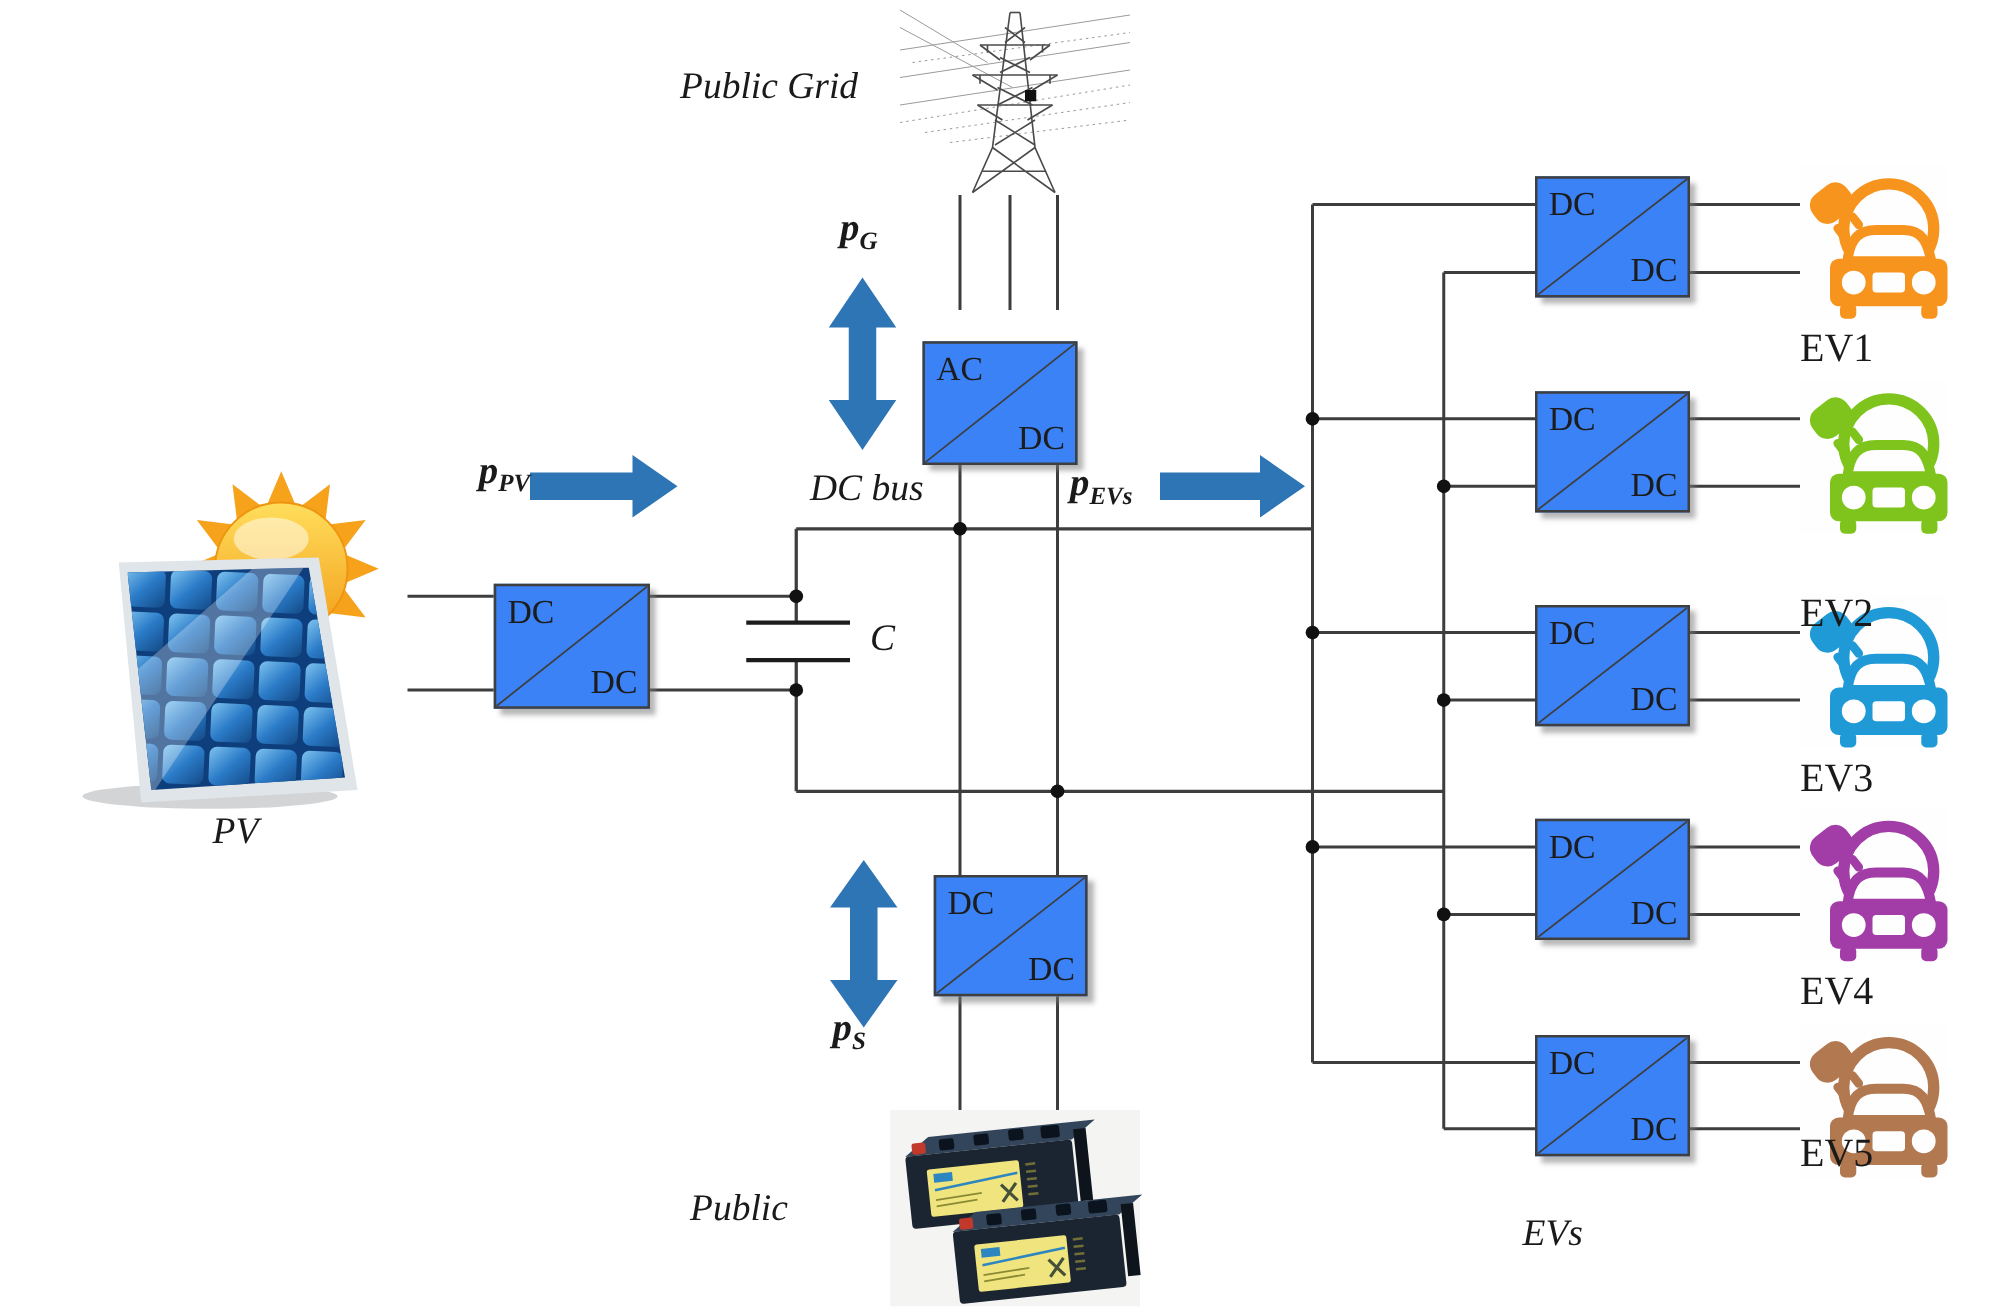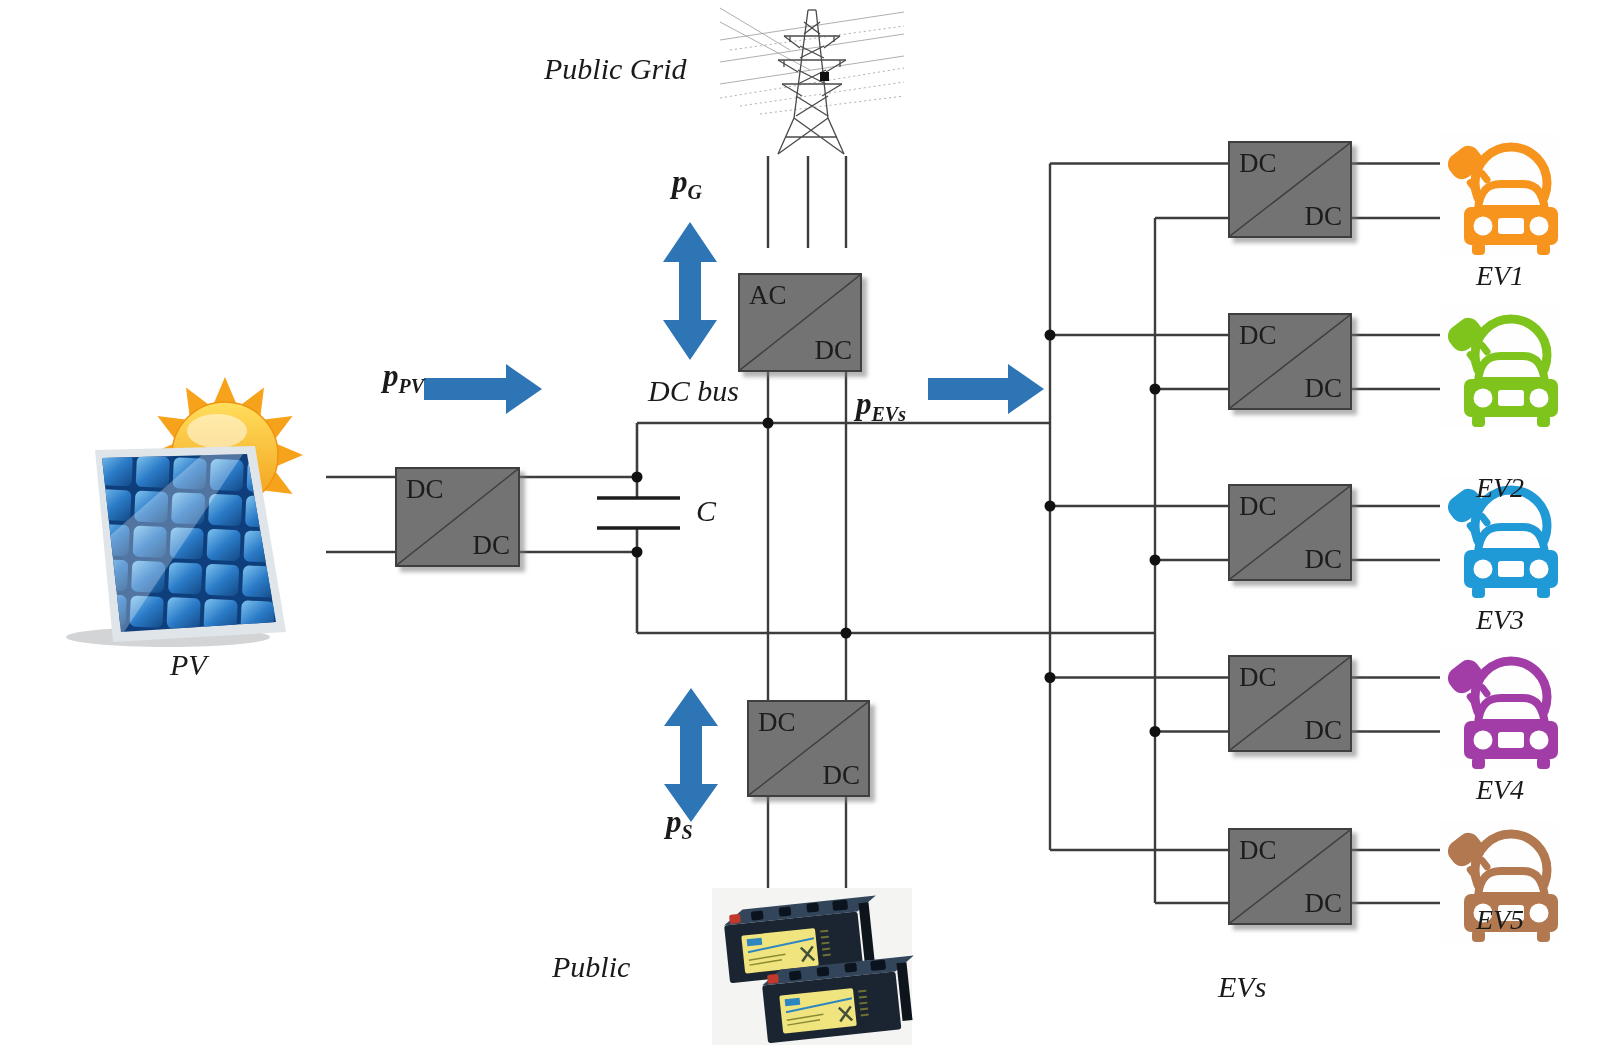--- a/index.html
+++ b/index.html
@@ -2,22 +2,22 @@
 <html><head>
 <meta charset="utf-8">
 <style>
   html,body{margin:0;padding:0;background:#fff;}
   #stage{position:relative;width:1600px;height:1050px;background:#fff;overflow:hidden;
          font-family:"Liberation Serif",serif;color:#1a1a1a;}
   #wiring{position:absolute;left:0;top:0;width:1600px;height:1050px;}
   .lbl{position:absolute;font-style:italic;font-size:30px;white-space:nowrap;}
   .plabel{position:absolute;font-style:italic;font-size:31px;white-space:nowrap;font-weight:bold;}
   .plabel sub{font-size:20px;font-style:italic;letter-spacing:0;}
-  .evlbl{position:absolute;width:120px;text-align:center;font-style:italic;font-size:28px;}
-  .conv{position:absolute;background:#737373;border:2px solid #3f3f3f;
+  .evlbl{position:absolute;width:120px;text-align:left;font-size:32px;}
+  .conv{position:absolute;background:#3b82f6;border:2px solid #3f3f3f;
         box-shadow:5px 5px 4px rgba(120,120,120,.55);}
   .conv .diag{position:absolute;left:0;top:0;width:100%;height:100%;}
   .conv .diag line{stroke:#3f3f3f;stroke-width:1.4;}
   .ct,.cb{position:absolute;font-size:27px;color:#1c1c1c;line-height:1;}
   .ct{left:9px;top:7px;}
   .cb{right:8px;bottom:6px;}
 </style>
 </head>
 <body>
 
@@ -329,21 +329,21 @@
   <div class="lbl" style="left:170px;top:648px;">PV</div>
   <div class="lbl" style="left:552px;top:950px;">Public</div>
   <div class="lbl" style="left:1218px;top:970px;">EVs</div>
 
   <div class="plabel" style="left:672px;top:164px;">
     <span>p</span><sub>G</sub>
   </div>
   <div class="plabel" style="left:340px;top:358px;margin-left:43px;">
     <span>p</span><sub>PV</sub>
   </div>
-  <div class="plabel" style="left:856px;top:386px;">
+  <div class="plabel" style="left:856px;top:368px;">
     <span>p</span><sub>EVs</sub>
   </div>
   <div class="plabel" style="left:666px;top:804px;">
     <span>p</span><sub>S</sub>
   </div>
 
   <div class="evlbl" style="left:1440px;top:260px;">EV1</div>
   <div class="evlbl" style="left:1440px;top:431px;margin-top:41px;">EV2</div>
   <div class="evlbl" style="left:1440px;top:604px;">EV3</div>
   <div class="evlbl" style="left:1440px;top:774px;">EV4</div>

